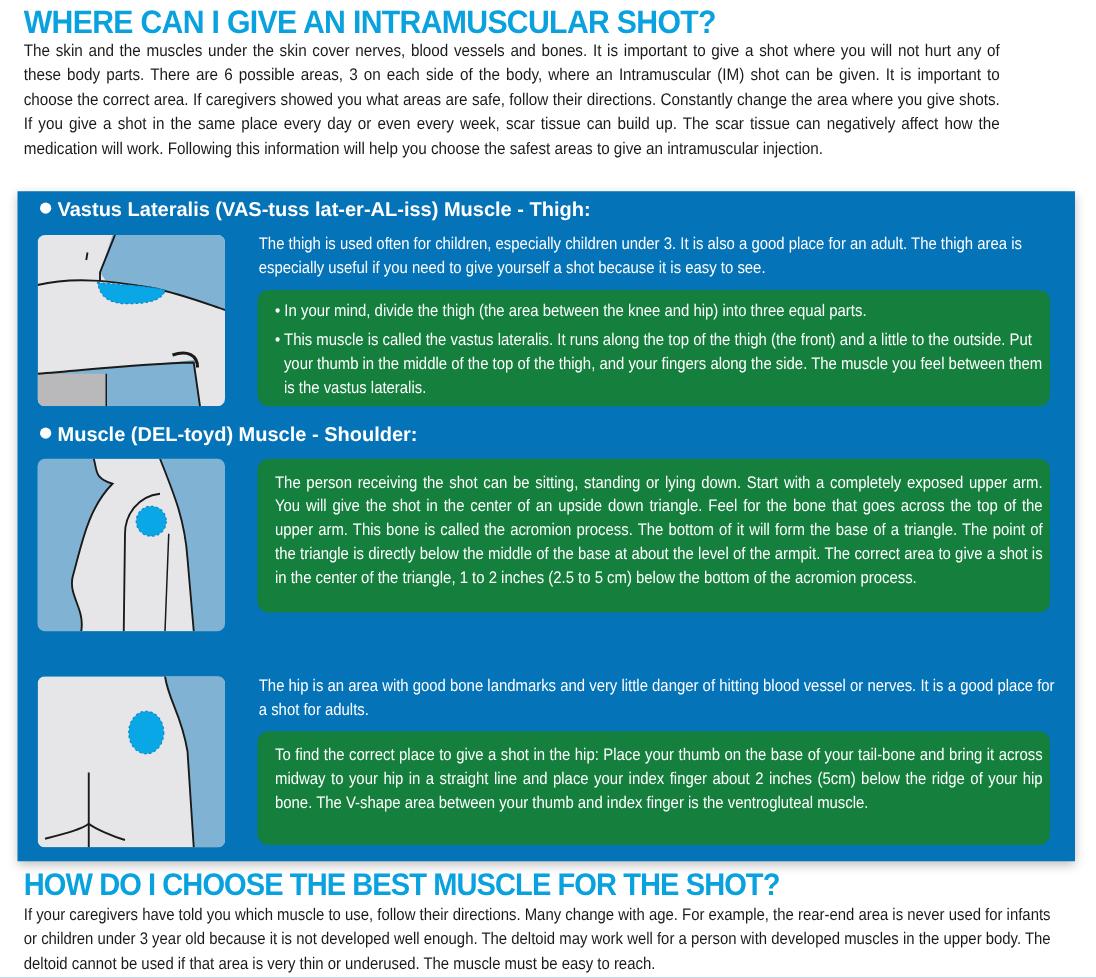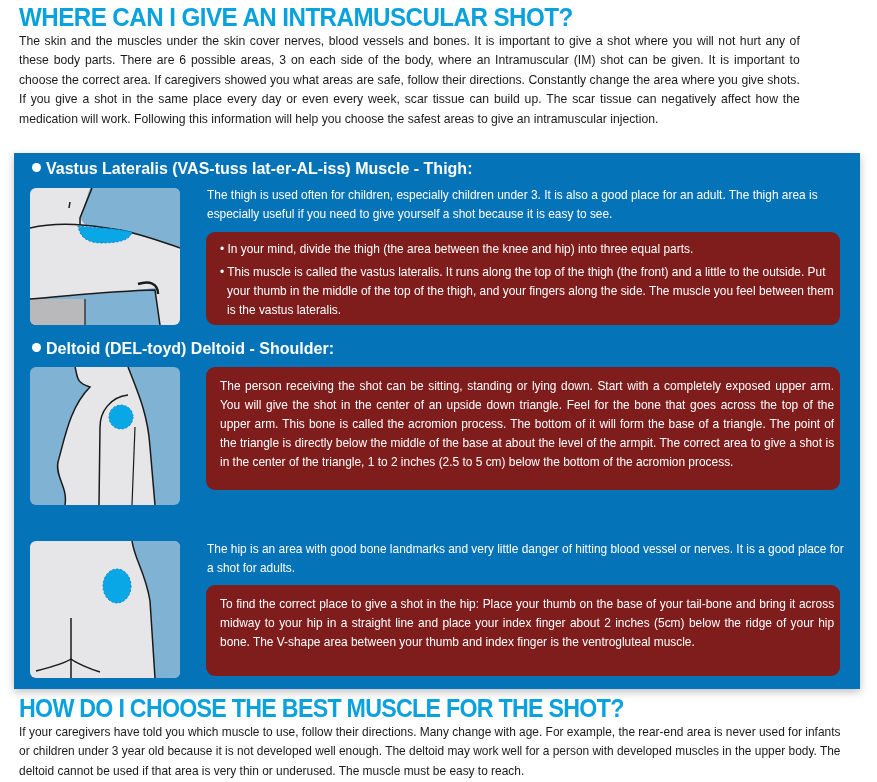--- a/index.html
+++ b/index.html
@@ -5,21 +5,21 @@
     html, body { margin: 0; padding: 0; background: #ffffff; }
     body { width: 877px; height: 782px; position: relative; overflow: hidden; font-family: "Liberation Sans", sans-serif; color: #1a1a1a; }
     .h1 { position: absolute; left: 19px; top: 2px; font-size: 26px; font-weight: bold; color: #0aa2de; letter-spacing: -0.6px; transform: scaleX(0.93); transform-origin: left top; white-space: nowrap; }
     .intro { position: absolute; left: 19px; top: 31px; width: 858px; font-size: 13.4px; line-height: 19.4px; text-align: justify; transform: scaleX(0.91); transform-origin: left top; }
     .panel { position: absolute; left: 14px; top: 153px; width: 846px; height: 536px; background: #0573b7; border-radius: 0; box-shadow: 0 3px 8px rgba(0,0,0,0.25); }
     .sec-title { position: absolute; left: 18px; font-size: 16px; font-weight: bold; color: #ffffff; white-space: nowrap; }
     .sec-title .dot { display: inline-block; width: 9px; height: 9px; border-radius: 50%; background: #fff; margin-right: 5px; vertical-align: 2px; }
     .illus { position: absolute; left: 16px; width: 150px; border-radius: 6px; overflow: hidden; }
     .illus svg { display: block; }
     .desc { position: absolute; left: 193px; width: 720px; font-size: 13.4px; line-height: 19px; color: #ffffff; transform: scaleX(0.89); transform-origin: left top; }
-    .box { position: absolute; left: 192px; width: 634px; background: #7f1d1d; border-radius: 9px; }
+    .box { position: absolute; left: 192px; width: 634px; background: #15803d; border-radius: 9px; }
     .box-text { position: absolute; left: 14px; width: 690px; color: #ffffff; font-size: 13.4px; line-height: 19px; transform: scaleX(0.89); transform-origin: left top; }
     .box-text .bullet { display: block; padding-left: 8px; text-indent: -8px; margin-bottom: 4px; }
     .just { text-align: justify; }
     .h2 { position: absolute; left: 19px; top: 694px; font-size: 25px; font-weight: bold; color: #0aa2de; letter-spacing: -0.8px; transform: scaleX(0.93); transform-origin: left top; white-space: nowrap; }
     .outro { position: absolute; left: 19px; top: 722px; width: 930px; font-size: 13.4px; line-height: 19.4px; transform: scaleX(0.89); transform-origin: left top; }
   </style>
 </head>
 <body>
 
 <div class="h1">WHERE CAN I GIVE AN INTRAMUSCULAR SHOT?</div>
@@ -47,21 +47,21 @@
   </div>
   <div class="desc" style="top:32px;">The thigh is used often for children, especially children under 3. It is also a good place for an adult. The thigh area is especially useful if you need to give yourself a shot because it is easy to see.</div>
   <div class="box" style="top:79px; height:93px;">
     <div class="box-text" style="top:7px;">
       <span class="bullet">• <span>In your mind, divide the thigh (the area between the knee and hip) into three equal parts.</span></span>
       <span class="bullet">• <span>This muscle is called the vastus lateralis. It runs along the top of the thigh (the front) and a little to the outside. Put your thumb in the middle of the top of the thigh, and your fingers along the side. The muscle you feel between them is the vastus lateralis.</span></span>
     </div>
   </div>
 
   <div class="sec-title" style="top:187px;">
-    <span class="dot"></span><span>Deltoid (DEL-toyd) Deltoid - Shoulder:</span>
+    <span class="dot"></span><span>Muscle (DEL-toyd) Muscle - Shoulder:</span>
   </div>
   <div class="illus" style="top:214px; height:138px; background:#7fb2d3;">
     <svg width="150" height="138" viewBox="0 0 150 138">
       <path d="M45 0 C48 10 45 15 60 20 C40 40 35 70 28 95 C25 110 38 120 35 138 L125 138 L120 80 C118 50 110 30 98 0 Z" fill="#e6e6e8"></path>
       <path d="M45 0 C48 10 45 15 60 20 C40 40 35 70 28 95 C25 110 38 120 35 138" stroke="#1a1a1a" stroke-width="1.5" fill="none"></path>
       <path d="M98 0 C110 30 118 50 120 80 L125 138" stroke="#1a1a1a" stroke-width="1.5" fill="none"></path>
       <path d="M98 28 C80 30 70 45 70 60 L69 138" stroke="#1a1a1a" stroke-width="1.5" fill="none"></path>
       <path d="M105 60 L102 138" stroke="#1a1a1a" stroke-width="1.2" fill="none"></path>
       <circle cx="91" cy="50" r="12" fill="#0aa7e6" stroke="#0a88c8" stroke-dasharray="2 2"></circle>
     </svg>

